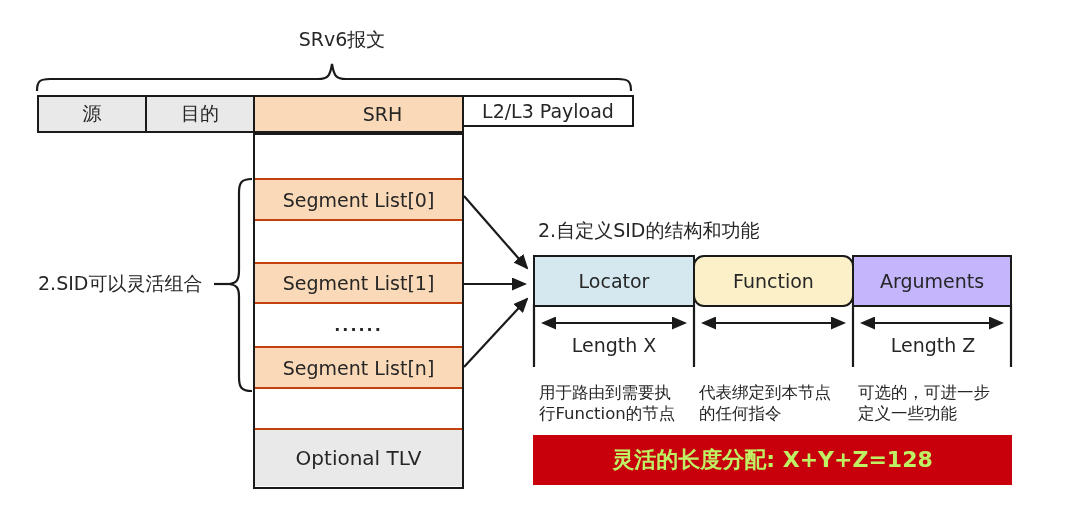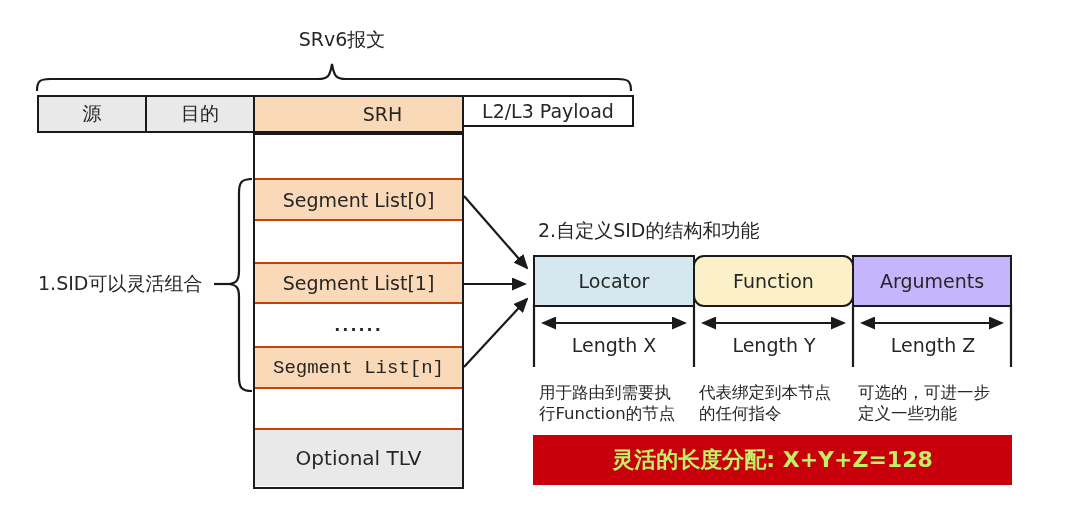--- a/index.html
+++ b/index.html
@@ -74,35 +74,34 @@
   <div class="box fill-gray" style="left:145px;top:95px;width:110px;height:38px;">目的</div>
   <div class="box fill-orange" style="left:253px;top:95px;width:211px;height:38px;padding-left:48px;">SRH</div>
   <div class="box fill-white" style="left:462px;top:95px;width:172px;height:32px;">L2/L3 Payload</div>
 
   <div class="col">
     <div class="row" style="height:43px;"></div>
     <div class="row bt fill-orange" style="height:41px;">Segment List[0]</div>
     <div class="row bt" style="height:43px;"></div>
     <div class="row bt fill-orange" style="height:40px;">Segment List[1]</div>
     <div class="row bt dots" style="height:44px;">......</div>
-    <div class="row bt fill-orange" style="height:41px;font-family:Liberation Mono, monospace;">Segment List[n]</div>
+    <div class="row bt fill-orange" style="height:41px;">Segment List[n]</div>
     <div class="row bt" style="height:41px;"></div>
     <div class="row bt fill-gray" style="height:58px;font-size:20px;">Optional TLV</div>
   </div>
 
-  <div class="lbl" style="left:38px;top:272px;">1.SID可以灵活组合</div>
+  <div class="lbl" style="left:38px;top:272px;">2.SID可以灵活组合</div>
 
   <div class="lbl" style="left:538px;top:219px;">2.自定义SID的结构和功能</div>
 
   <div class="box fill-blue" style="left:533px;top:255px;width:162px;height:52px;">Locator</div>
   <div class="box fill-yellow" style="left:693px;top:255px;width:161px;height:52px;border-radius:11px;">Function</div>
   <div class="box fill-green" style="left:852px;top:255px;width:160px;height:52px;">Arguments</div>
 
   <div class="lengths" style="left:533px;">Length X</div>
-  <div class="lengths" style="left:693px;">Length Y</div>
   <div class="lengths" style="left:852px;">Length Z</div>
 
   <div class="desc" style="left:539px;top:382px;">
     <div>用于路由到需要执</div>
     <div>行Function的节点</div>
   </div>
   <div class="desc" style="left:699px;top:382px;">
     <div>代表绑定到本节点</div>
     <div>的任何指令</div>
   </div>

